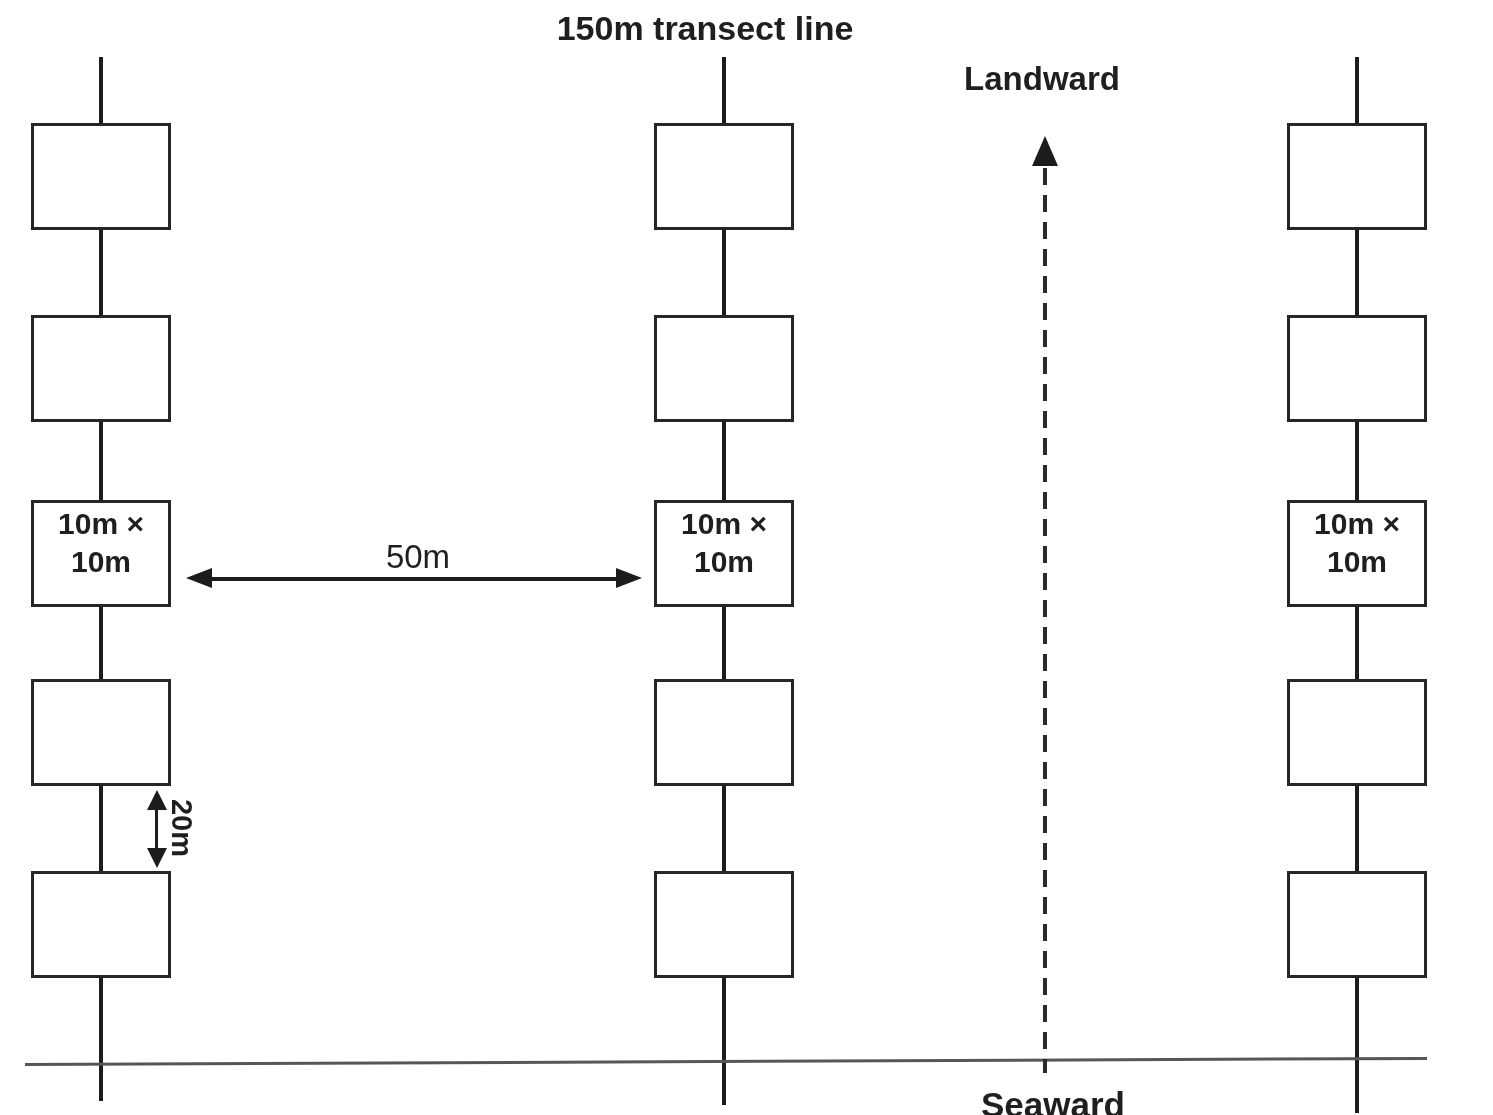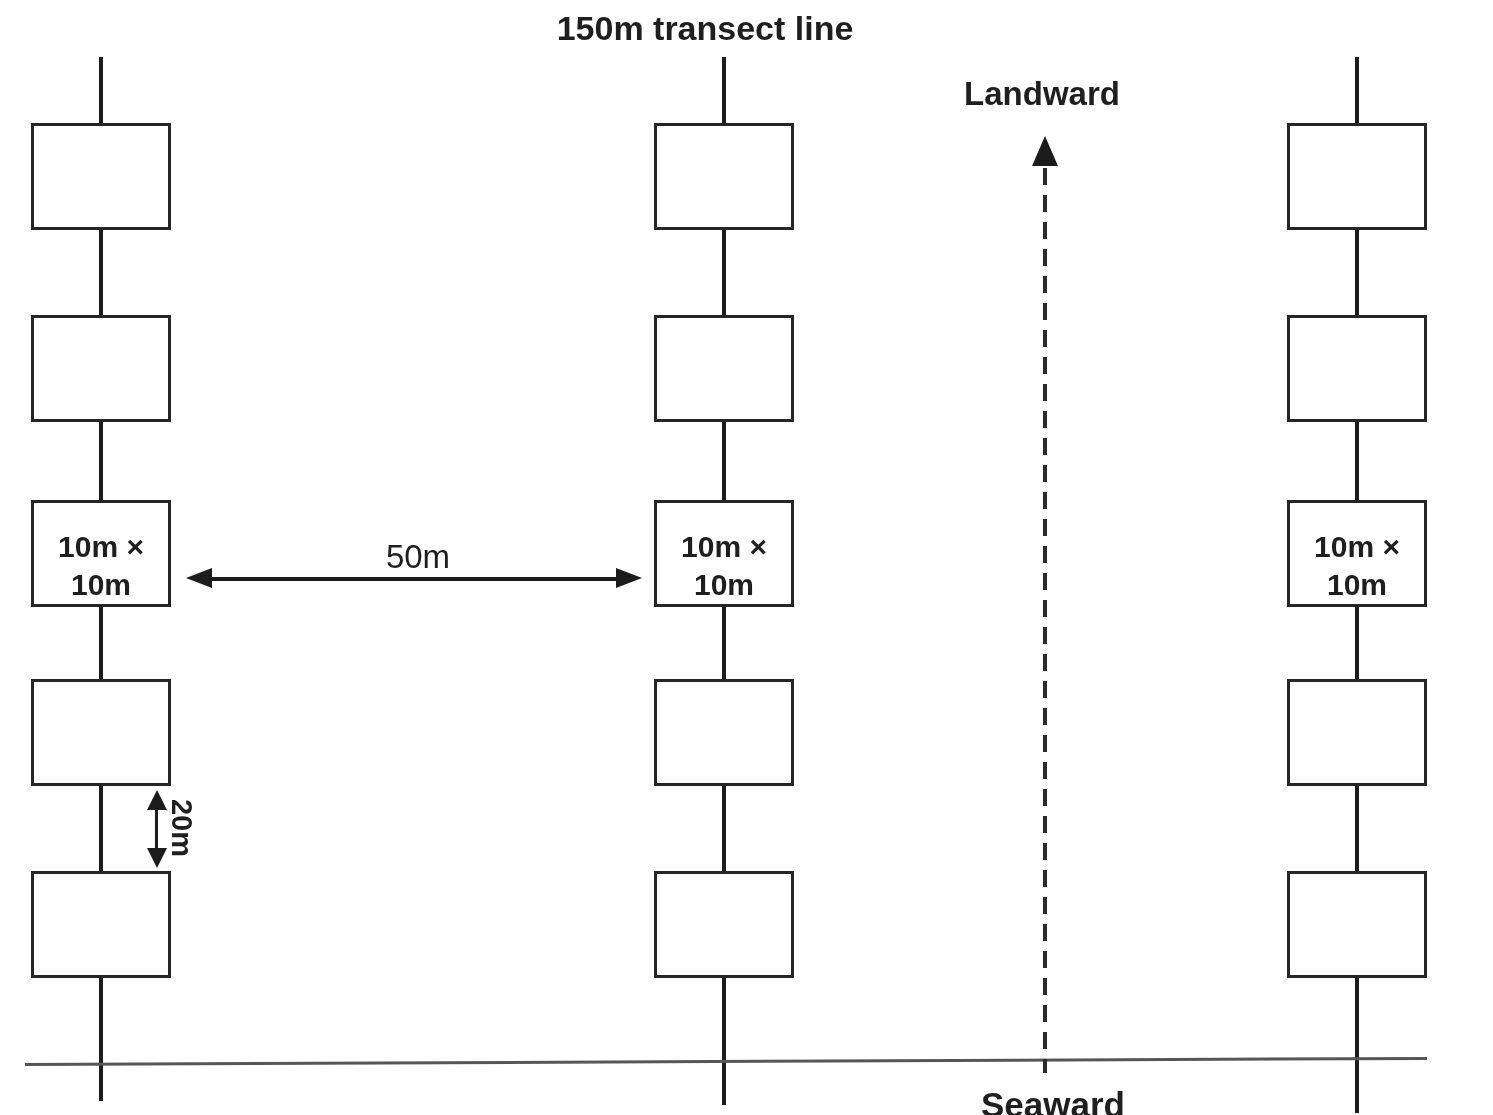--- a/index.html
+++ b/index.html
@@ -20,21 +20,21 @@
   .line-3 { left: 1355px; height: 1056px; }
 
   
   .box {
     position: absolute;
     width: 140px; height: 107px;
     box-sizing: border-box;
     border: 3px solid #262626;
     background: #ffffff;
     z-index: 2;
-    display: flex; align-items: flex-end; justify-content: center;
+    display: flex; align-items: flex-start; justify-content: center;
   }
   .c1 { left: 31px; } .c2 { left: 654px; } .c3 { left: 1287px; }
   .r1 { top: 123px; } .r2 { top: 315px; } .r3 { top: 500px; } .r4 { top: 679px; } .r5 { top: 871px; }
 
   .quadrat-label {
     white-space: pre-line;
     text-align: center;
     font-weight: 700;
     font-size: 30px;
     line-height: 38px;
@@ -42,21 +42,21 @@
     padding-top: 2px;
   }
 
   
   .title {
     position: absolute; left: 705px; top: 9px;
     transform: translateX(-50%);
     font-size: 34px; font-weight: 700; white-space: nowrap; z-index: 3;
   }
   .landward-label {
-    position: absolute; left: 1042px; top: 75px;
+    position: absolute; left: 1042px; top: 60px;
     transform: translateX(-50%);
     font-size: 33px; font-weight: 700; white-space: nowrap; z-index: 3;
   }
   .seaward-label {
     position: absolute; left: 1053px; top: 1085px;
     transform: translateX(-50%);
     font-size: 35px; font-weight: 700; white-space: nowrap; z-index: 3;
   }
   .label-50m {
     position: absolute; left: 418px; top: 557px;

